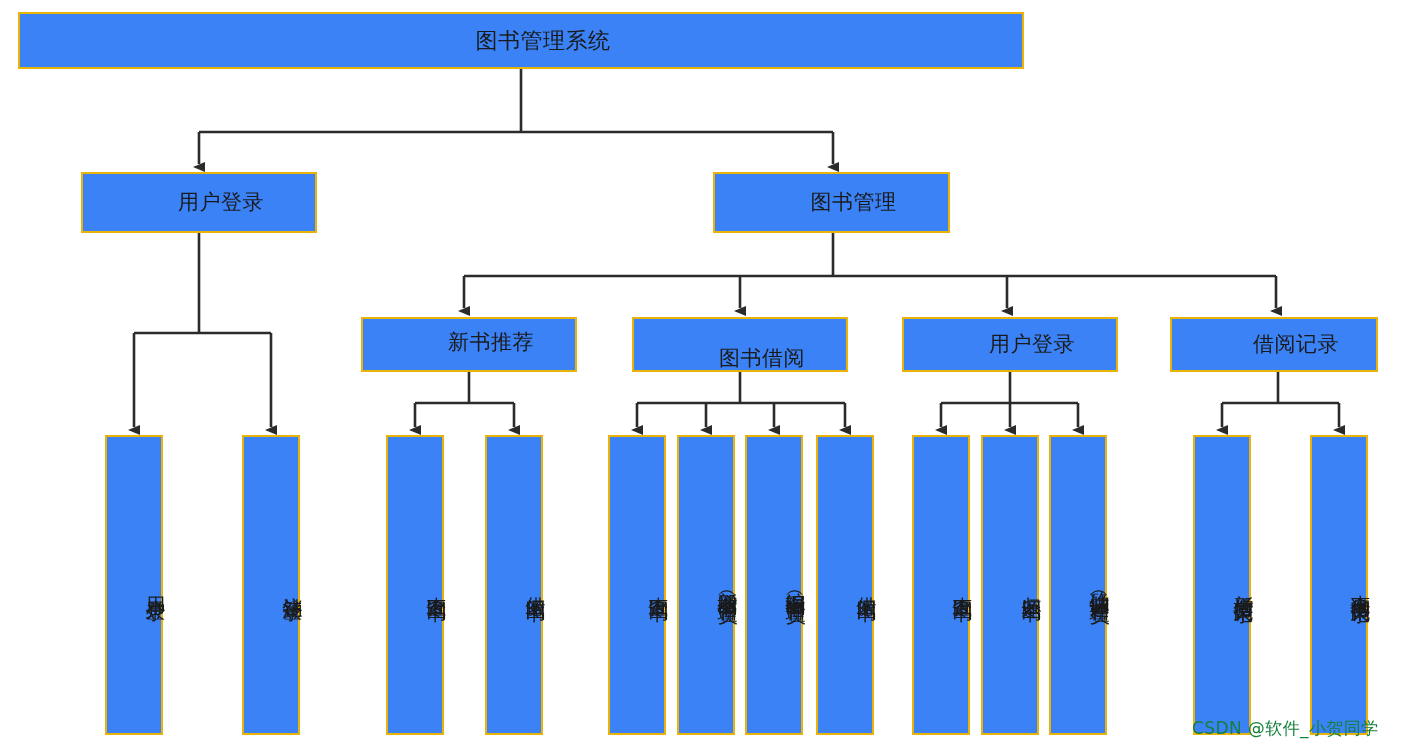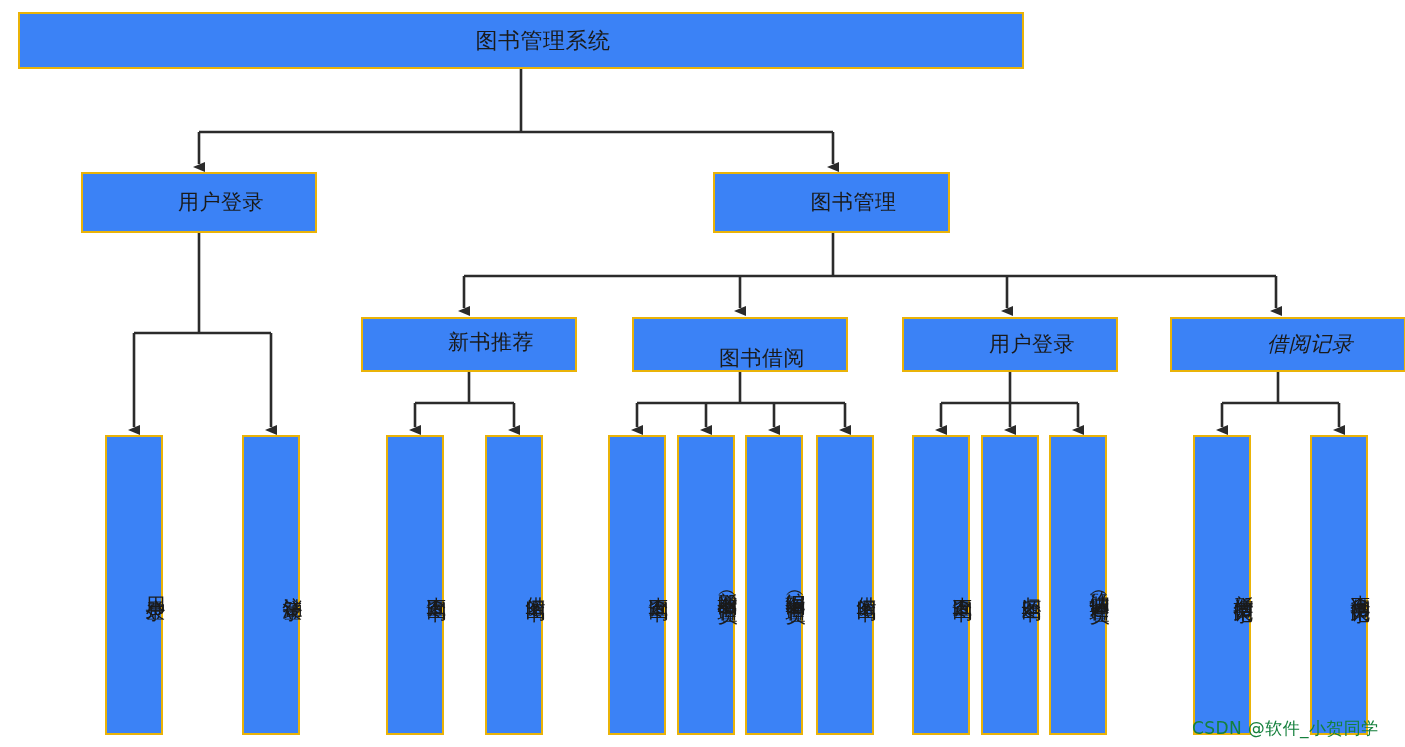--- a/index.html
+++ b/index.html
@@ -139,21 +139,21 @@
   </div>
 
   <div class="node horiz" style="left:632px; top:317px; width:216px; height:55px;align-items:flex-end;">
     <span class="label">图书借阅</span>
   </div>
 
   <div class="node horiz" style="left:902px; top:317px; width:216px; height:55px;">
     <span class="label">用户登录</span>
   </div>
 
-  <div class="node horiz" style="left:1170px; top:317px; width:236px; height:55px;font-style:italic;">
+  <div class="node horiz" style="left:1170px; top:317px; width:208px; height:55px;">
     <span class="label">借阅记录</span>
   </div>
 
   <div class="node vert" style="left:105px; top:435px; width:58px; height:300px;">
     <span class="label">用户登录</span>
   </div>
 
   <div class="node vert" style="left:242px; top:435px; width:58px; height:300px;">
     <span class="label">注销登录</span>
   </div>

